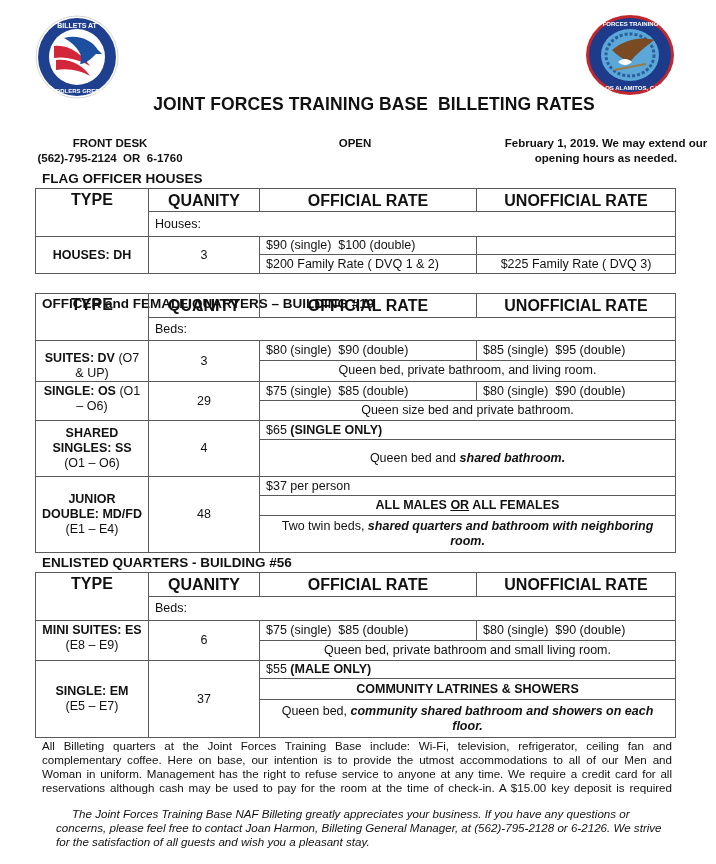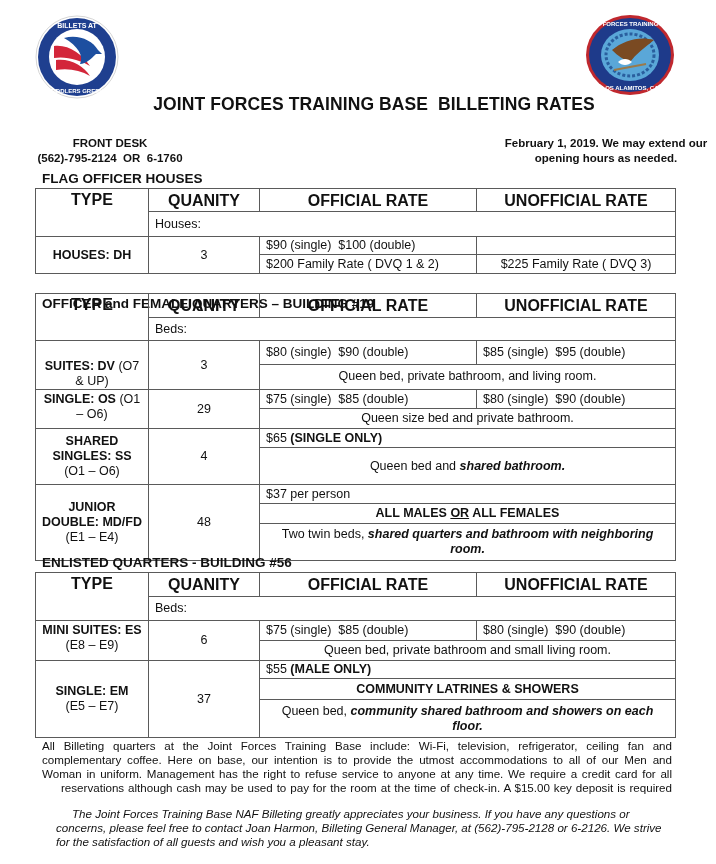--- a/index.html
+++ b/index.html
@@ -53,20 +53,21 @@
   </svg>
 </div>
 
 <div class="title">JOINT FORCES TRAINING BASE  BILLETING RATES</div>
 
 <div class="info" style="left:10px; width:200px;">
   <div>FRONT DESK</div>
   <div style="white-space:pre;">(562)-795-2124  OR  6-1760</div>
 </div>
 <div class="info" style="left:240px; width:230px;">
+  <div>OPEN</div>
 </div>
 <div class="info" style="left:488px; width:236px;">
   <div>February 1, 2019. We may extend our</div>
   <div>opening hours as needed.</div>
 </div>
 
 <div class="sec-title" style="top:171px;">FLAG OFFICER HOUSES</div>
 <table class="rates" style="top:188px;">
   <colgroup>
       <col style="width:113px">
@@ -110,21 +111,21 @@
     <th rowspan="2" style="vertical-align:top; padding-top:3px;">TYPE</th>
     <th>QUANITY</th>
     <th>OFFICIAL RATE</th>
     <th>UNOFFICIAL RATE</th>
   </tr>
   <tr style="height:23px">
     <td colspan="3">Beds:</td>
   </tr>
 
   <tr style="height:19px">
-    <td rowspan="2" class="c" style="vertical-align:top; padding-top:18px;"><span class="b">SUITES: DV</span><span> (O7 &amp; UP)</span></td>
+    <td rowspan="2" class="c" style="vertical-align:top; padding-top:10px;"><span class="b">SUITES: DV</span><span> (O7 &amp; UP)</span></td>
     <td rowspan="2" class="c">3</td>
     <td style="white-space:pre;">$80 (single)  $90 (double)</td>
     <td style="white-space:pre;">$85 (single)  $95 (double)</td>
   </tr>
   <tr style="height:20px">
     <td colspan="2" class="c">Queen bed, private bathroom, and living room.</td>
   </tr>
 
   <tr style="height:19px">
     <td rowspan="2" class="c" style="vertical-align:top; padding-top:2px;"><span class="b">SINGLE: OS</span><span> (O1 – O6)</span></td>
@@ -199,16 +200,16 @@
   <tr style="height:38px">
     <td colspan="2" class="c"><span>Queen bed, </span><span class="bi">community shared bathroom and showers on each floor.</span></td>
   </tr>
 </tbody>
   </table>
 
 <div class="para">
   <span class="line" style="text-align-last:justify;">All Billeting quarters at the Joint Forces Training Base include: Wi-Fi, television, refrigerator, ceiling fan and</span>
   <span class="line" style="text-align-last:justify;">complementary coffee.  Here on base, our intention is to provide the utmost accommodations to all of our Men and</span>
   <span class="line" style="text-align-last:justify;">Woman in uniform.  Management has the right to refuse service to anyone at any time.  We require a credit card for all</span>
-  <span class="line" style="text-align-last:justify;margin-left:19px;">reservations although cash may be used to pay for the room at the time of check-in.  A $15.00 key deposit is required</span>
+  <span class="line" style="text-align-last:justify;">reservations although cash may be used to pay for the room at the time of check-in.  A $15.00 key deposit is required</span>
 </div>
 
 <div class="closing">The Joint Forces Training Base NAF Billeting greatly appreciates your business.  If you have any questions or concerns, please feel free to contact Joan Harmon, Billeting General Manager, at (562)-795-2128 or 6-2126.  We strive for the satisfaction of all guests and wish you a pleasant stay.</div>
 
 </body></html>

